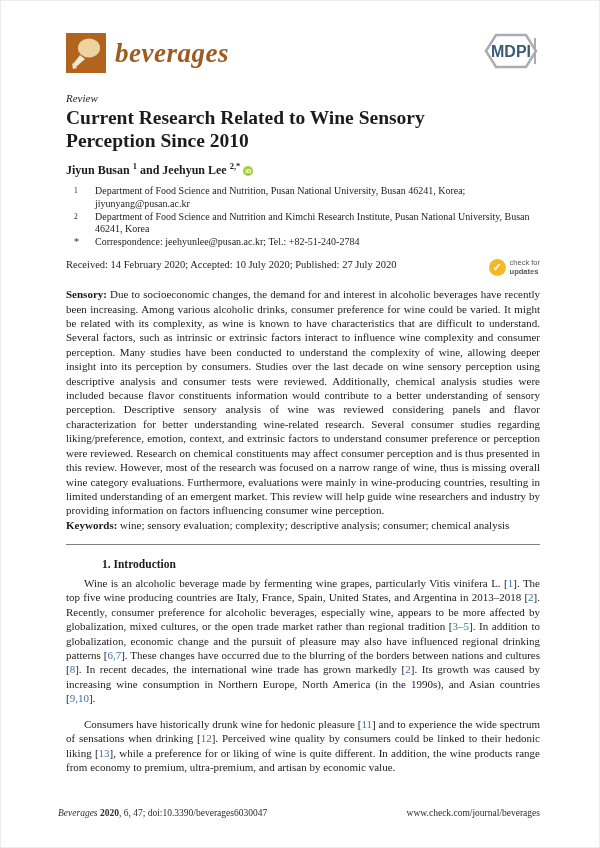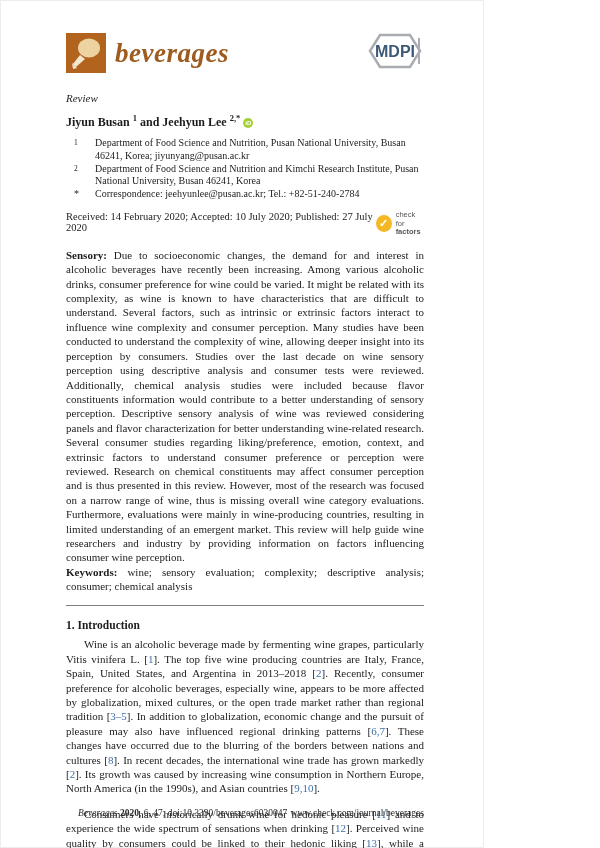--- a/index.html
+++ b/index.html
@@ -6,21 +6,21 @@
     margin: 0;
     padding: 0;
     width: 600px;
     height: 848px;
     overflow: hidden;
     background: #ffffff;
   }
   .page {
     position: relative;
     box-sizing: border-box;
-    width: 484px;
+    width: 600px;
     height: 848px;
     padding: 32px 60px 0 66px;
     background: #ffffff;
     box-shadow: inset 0 0 0 1px #ececec;
     font-family: "Liberation Serif", serif;
     color: #1c1c1c;
   }
   
   .header {
     display: flex;
@@ -117,33 +117,33 @@
     font-size: 11px;
     line-height: 1.3;
     text-align: justify;
   }
   .rule {
     margin-top: 12px;
     border: none;
     border-top: 1px solid #7f7f7f;
   }
   
-  .section-heading { margin-top: 13px; font-size: 11.5px; font-weight: bold; }
+  .section-heading { margin-top: 13px; font-size: 11.5px; font-weight: bold; margin-left: 36px; }
   .body-para {
     margin-top: 6px;
     font-size: 11px;
     line-height: 1.31;
     text-align: justify;
     text-indent: 18px;
   }
   .cite { color: #3f6fa8; }
   
   .footer {
     position: absolute;
-    left: 78px; right: 60px; bottom: 30px;
+    left: 58px; right: 60px; bottom: 30px;
     display: flex;
     justify-content: space-between;
     font-size: 9.5px;
     color: #2b2b2b;
   }
   .footer .jname { font-style: italic; }
   .footer .jyear { font-weight: bold; }
 </style>
 </head>
 <body>
@@ -166,20 +166,21 @@
       <svg width="62" height="42" viewBox="0 0 62 42">
         <polygon points="8,21 18,5 48,5 58,21 48,37 18,37" fill="none" stroke="#a9adb2" stroke-width="2.5"></polygon>
         <text x="33" y="27" text-anchor="middle" font-family="Liberation Sans, sans-serif" font-size="16" font-weight="bold" fill="#3c5a77">MDPI</text>
         <rect x="56" y="8" width="2" height="26" fill="#a9adb2"></rect>
       </svg>
     </div>
   </div>
 
   <div class="article-type">Review</div>
 
+  <h1 class="title" style="margin:2px 0 0 0;">Current Research Related to Wine Sensory Perception Since 2010</h1>
 
   <div class="authors">
     <span>Jiyun Busan</span>
     <sup>1</sup><span> and </span><span>Jeehyun Lee</span>
     <sup>2,*</sup><span class="orcid">iD</span>
   </div>
 
   <div class="affiliations">
     <div class="affil-row">
       <span class="affil-marker">1</span>
@@ -194,21 +195,21 @@
       <span class="affil-text">Correspondence: jeehyunlee@pusan.ac.kr; Tel.: +82-51-240-2784</span>
     </div>
   </div>
 
   <div class="dates-row">
     <span>Received: 14 February 2020; Accepted: 10 July 2020; Published: 27 July 2020</span>
     <span class="badge">
       <span class="badge-circle">✓</span>
       <span class="badge-text">
         <span class="b1">check for</span><br>
-        <span class="b2">factors</span>
+        <span class="b2">updates</span>
       </span>
     </span>
   </div>
 
   <div class="abstract">
     <b>Sensory:</b>
     <span>Due to socioeconomic changes, the demand for and interest in alcoholic beverages have recently been increasing. Among various alcoholic drinks, consumer preference for wine could be varied. It might be related with its complexity, as wine is known to have characteristics that are difficult to understand. Several factors, such as intrinsic or extrinsic factors interact to influence wine complexity and consumer perception. Many studies have been conducted to understand the complexity of wine, allowing deeper insight into its perception by consumers. Studies over the last decade on wine sensory perception using descriptive analysis and consumer tests were reviewed. Additionally, chemical analysis studies were included because flavor constituents information would contribute to a better understanding of sensory perception. Descriptive sensory analysis of wine was reviewed considering panels and flavor characterization for better understanding wine-related research. Several consumer studies regarding liking/preference, emotion, context, and extrinsic factors to understand consumer preference or perception were reviewed. Research on chemical constituents may affect consumer perception and is thus presented in this review. However, most of the research was focused on a narrow range of wine, thus is missing overall wine category evaluations. Furthermore, evaluations were mainly in wine-producing countries, resulting in limited understanding of an emergent market. This review will help guide wine researchers and industry by providing information on factors influencing consumer wine perception.</span>
   </div>
 
   <div class="keywords">

